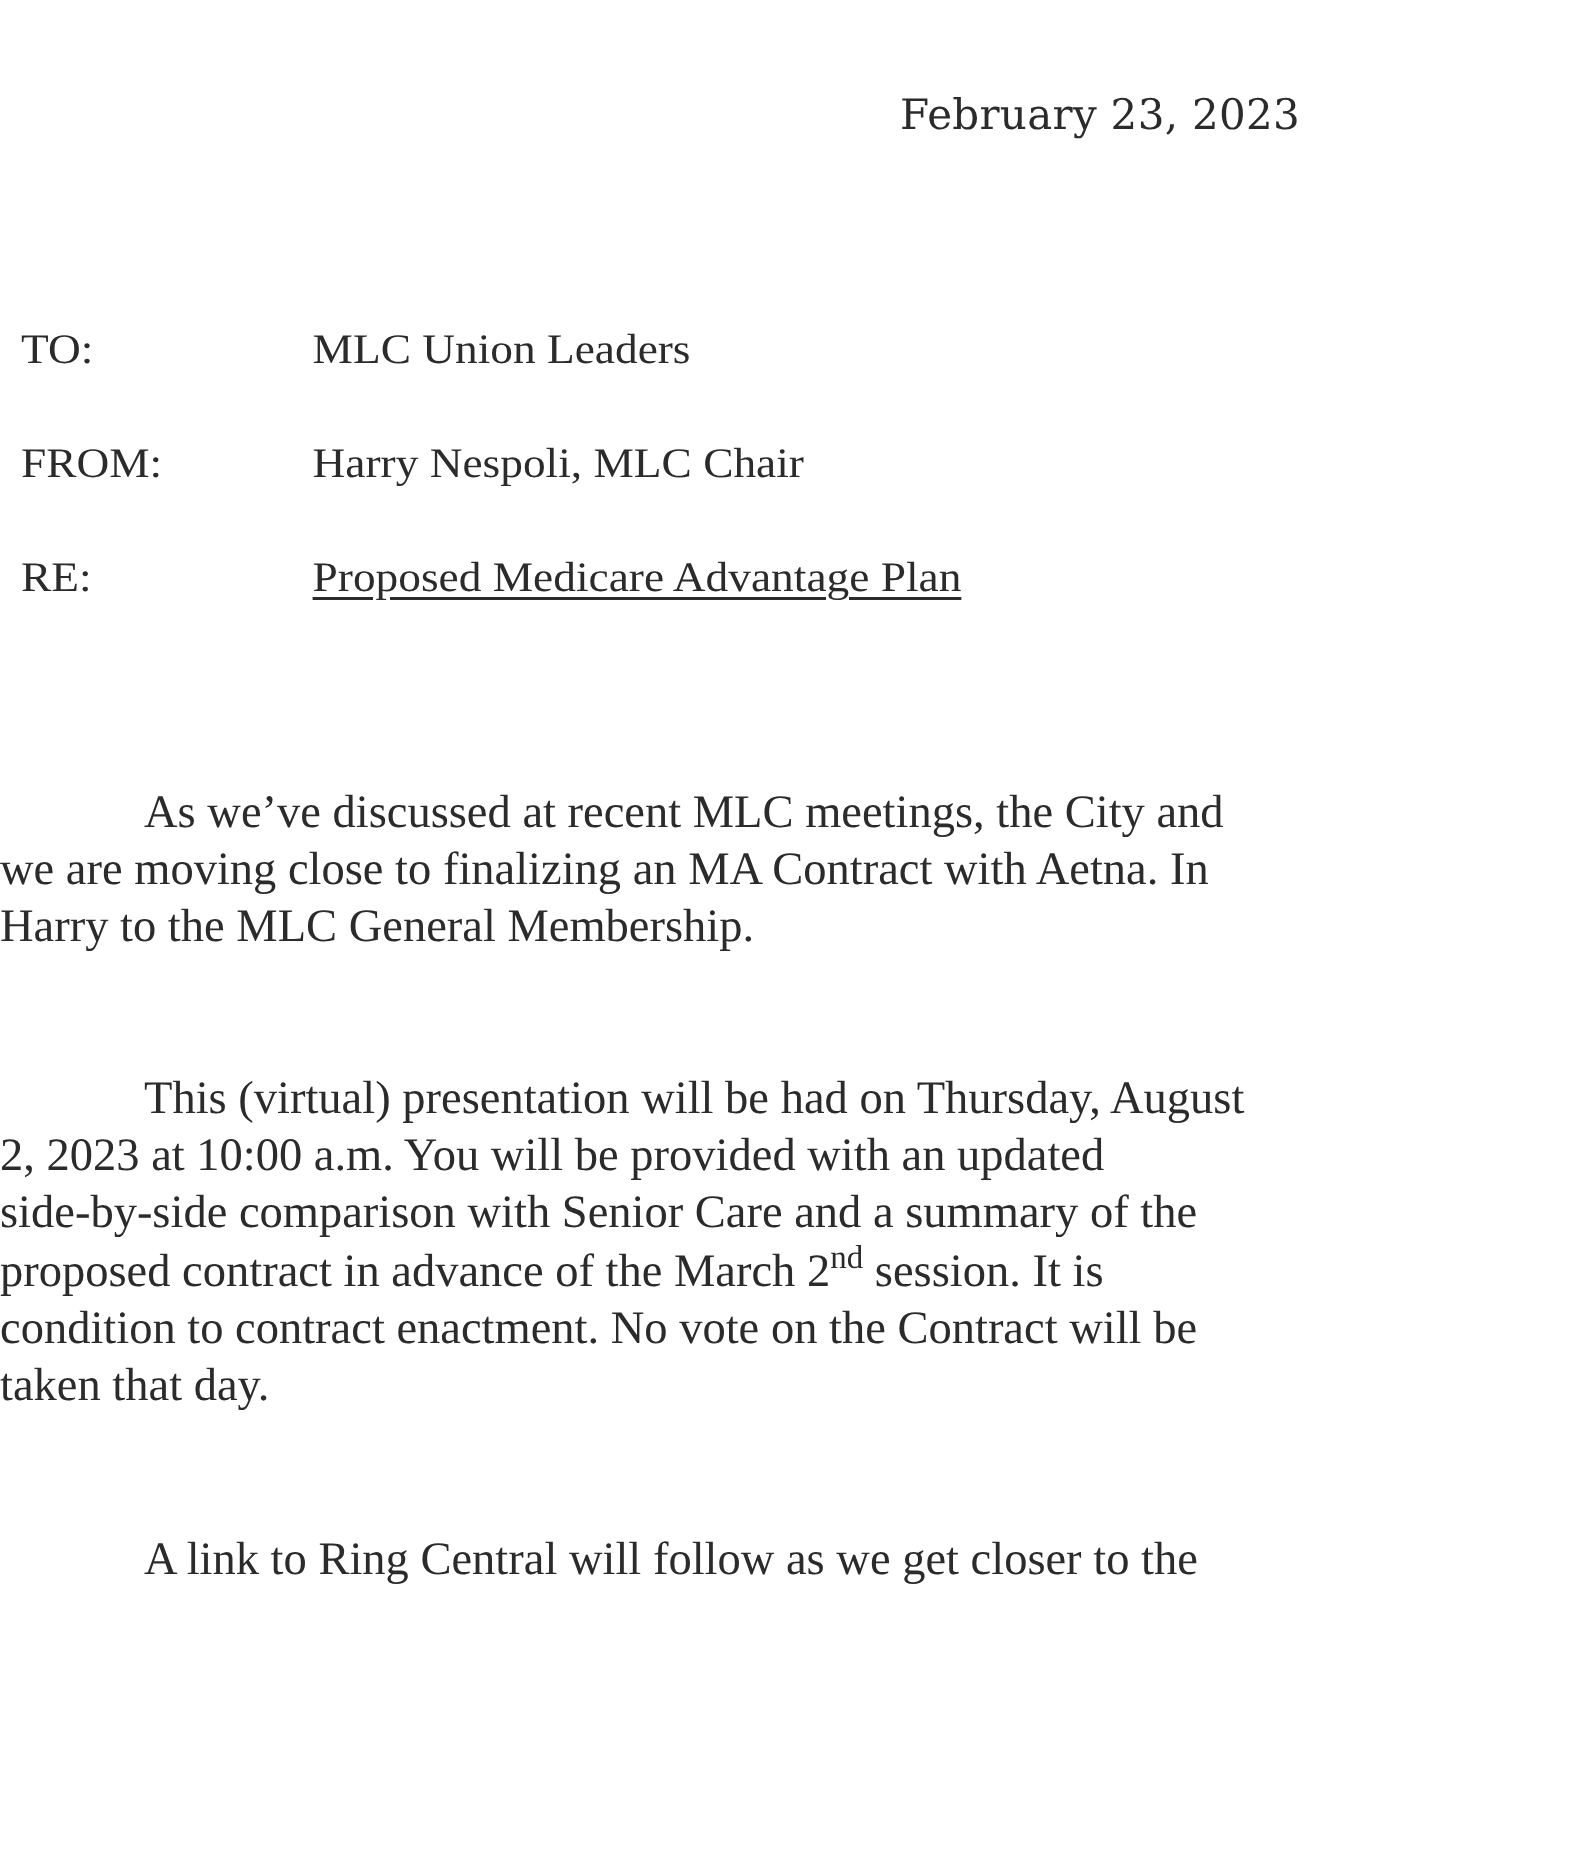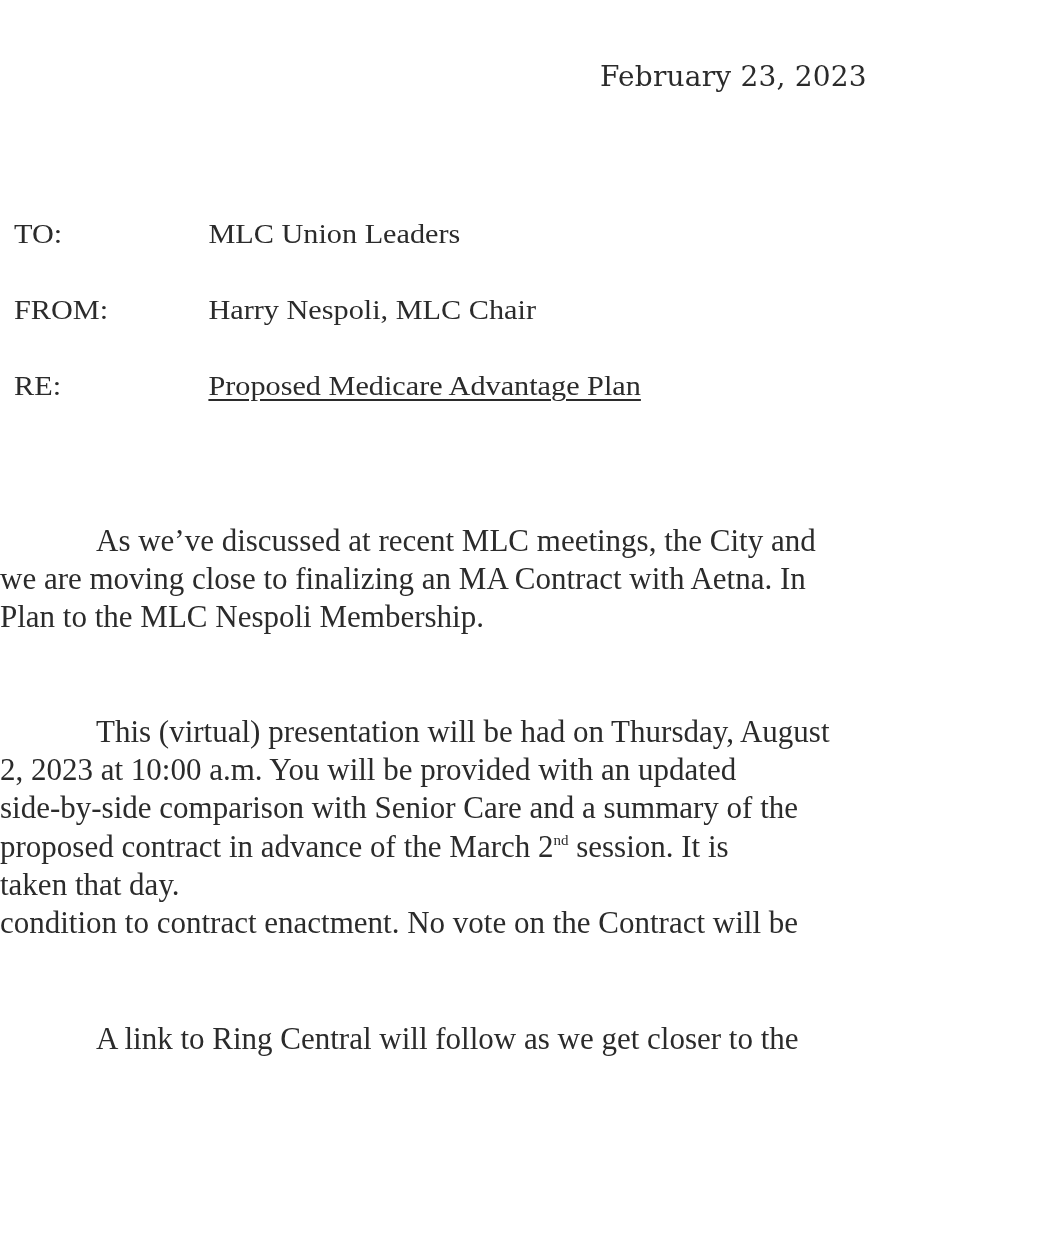--- a/index.html
+++ b/index.html
@@ -50,21 +50,21 @@
       left: 0;
       width: 1040px;
       font-family: "Liberation Serif", "DejaVu Serif", serif;
       font-size: 31px;
       line-height: 38.2px;
       white-space: nowrap;
     }
     .line { display: block; }
     .indent { padding-left: 96px; }
     sup {
-      font-size: 15px;
+      font-size: 22px;
       vertical-align: 12px;
       line-height: 0;
     }
   </style>
 </head>
 <body>
 
 <div>
 
   <div class="date">February 23, 2023</div>
@@ -80,29 +80,29 @@
   </div>
 
   <div class="hdr-row" style="top:370px;">
     <span class="hdr-label">RE:</span>
     <span class="hdr-value underline">Proposed Medicare Advantage Plan</span>
   </div>
 
   <div class="para" style="top:522px;">
     <span class="line indent">As we’ve discussed at recent MLC meetings, the City and</span>
     <span class="line">we are moving close to finalizing an MA Contract with Aetna.  In</span>
-    <span class="line">Plan to the MLC Nespoli Membership.</span>
+    <span class="line">Harry to the MLC General Membership.</span>
   </div>
 
   <div class="para" style="top:713px;">
     <span class="line indent">This (virtual) presentation will be had on Thursday, August</span>
     <span class="line">2, 2023 at 10:00 a.m.  You will be provided with an updated</span>
     <span class="line">side-by-side comparison with Senior Care and a summary of the</span>
     <span class="line"><span>proposed contract in advance of the March 2</span><sup>nd</sup><span> session.  It is</span></span>
+    <span class="line">condition to contract enactment.  No vote on the Contract will be</span>
     <span class="line">taken that day.</span>
-    <span class="line">condition to contract enactment.  No vote on the Contract will be</span>
   </div>
 
   <div class="para" style="top:1020px;">
     <span class="line indent">A link to Ring Central will follow as we get closer to the</span>
   </div>
 
 </div>
 
 </body></html>

